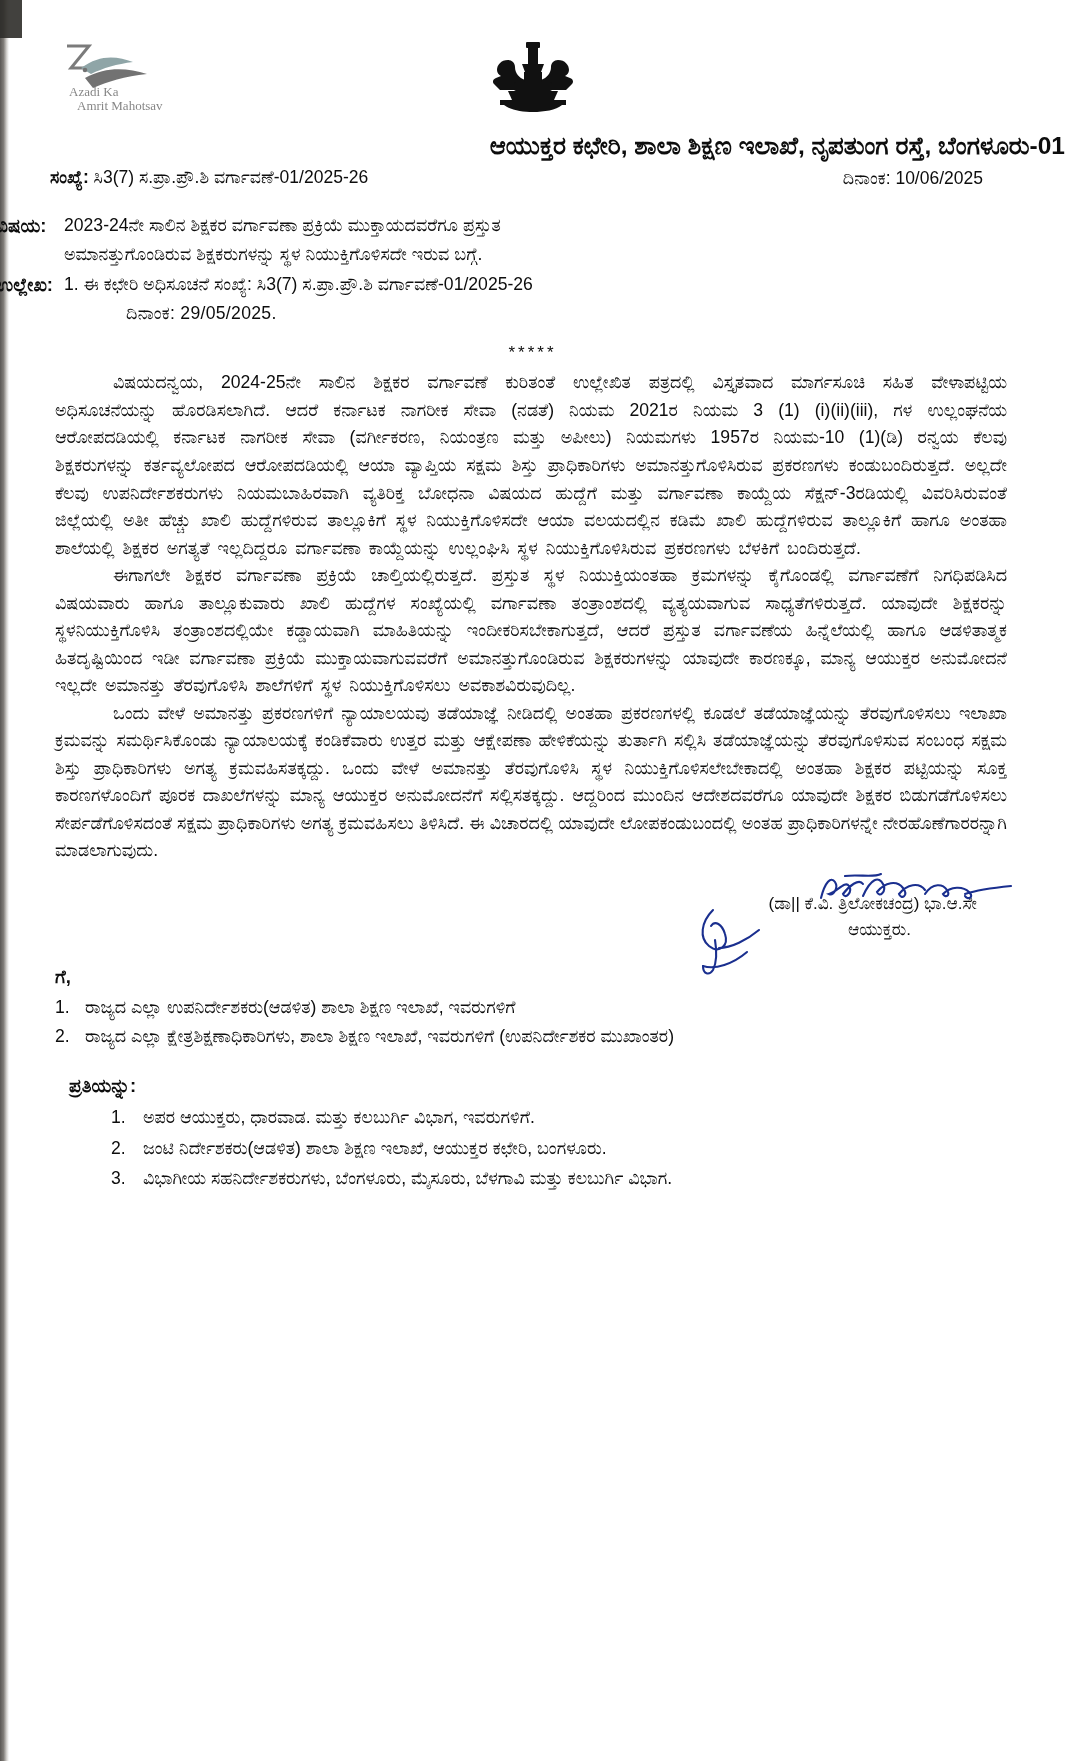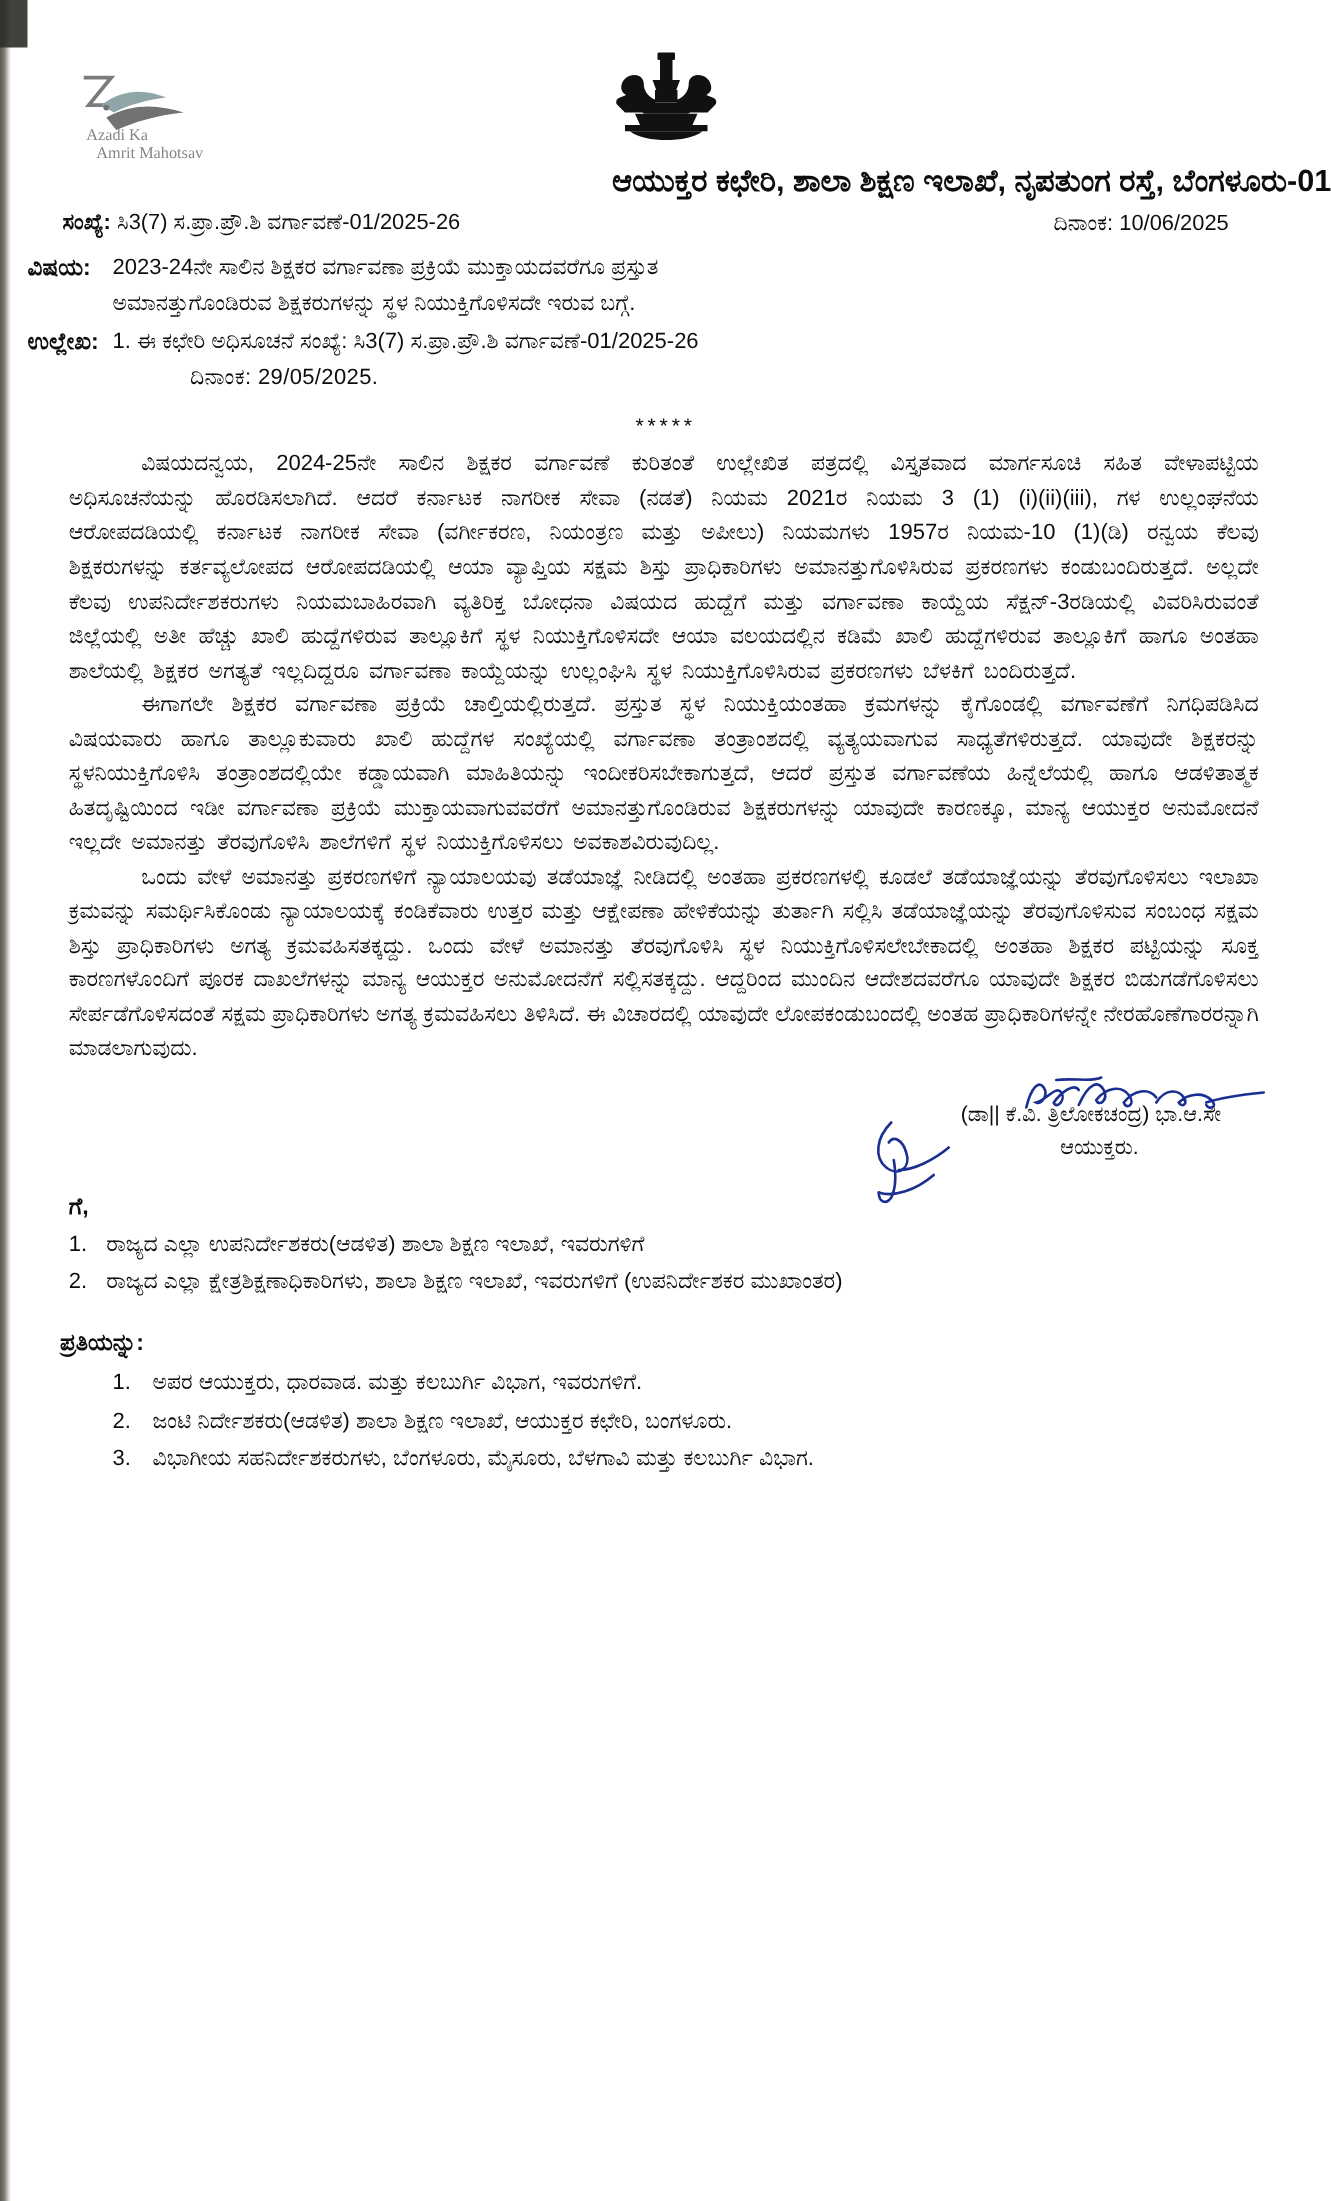--- a/index.html
+++ b/index.html
@@ -42,21 +42,21 @@
   }
 
   
   .hdr {
     position: relative;
     height: 128px;
   }
   .azadi-logo {
     position: absolute;
     left: 55px;
-    top: 54px;
+    top: 38px;
     width: 150px;
     height: 78px;
     opacity: .62;
   }
   .emblem {
     position: absolute;
     left: 0; right: 0;
     top: 38px;
     margin: 0 auto;
     width: 110px;
@@ -103,22 +103,22 @@
 
   .memo-title {
     text-align: center;
     font-size: 20px;
     margin-top: 9px;
     letter-spacing: .4px;
   }
 
   
   .sub-block {
-    margin-top: 4px;
-    padding-left: 90px;
+    margin-top: 16px;
+    padding-left: 64px;
     padding-right: 58px;
     font-size: 17.6px;
     line-height: 1.62;
   }
   .sub-row {
     position: relative;
     text-align: justify;
   }
   .sub-label {
     position: absolute;
@@ -212,21 +212,21 @@
   .initial-mark {
     position: absolute;
     right: 300px;
     top: -58px;
     width: 70px;
     height: 78px;
   }
 
   .copy-block {
     margin-top: 20px;
-    padding-left: 48px;
+    padding-left: 69px;
     padding-right: 58px;
     font-size: 17.6px;
     line-height: 1.62;
   }
   .copy-label { font-weight: bold; font-size: 18.5px; }
   .copy-list {
     margin: 3px 0 0 0;
     padding: 0 0 0 42px;
     list-style: none;
   }

